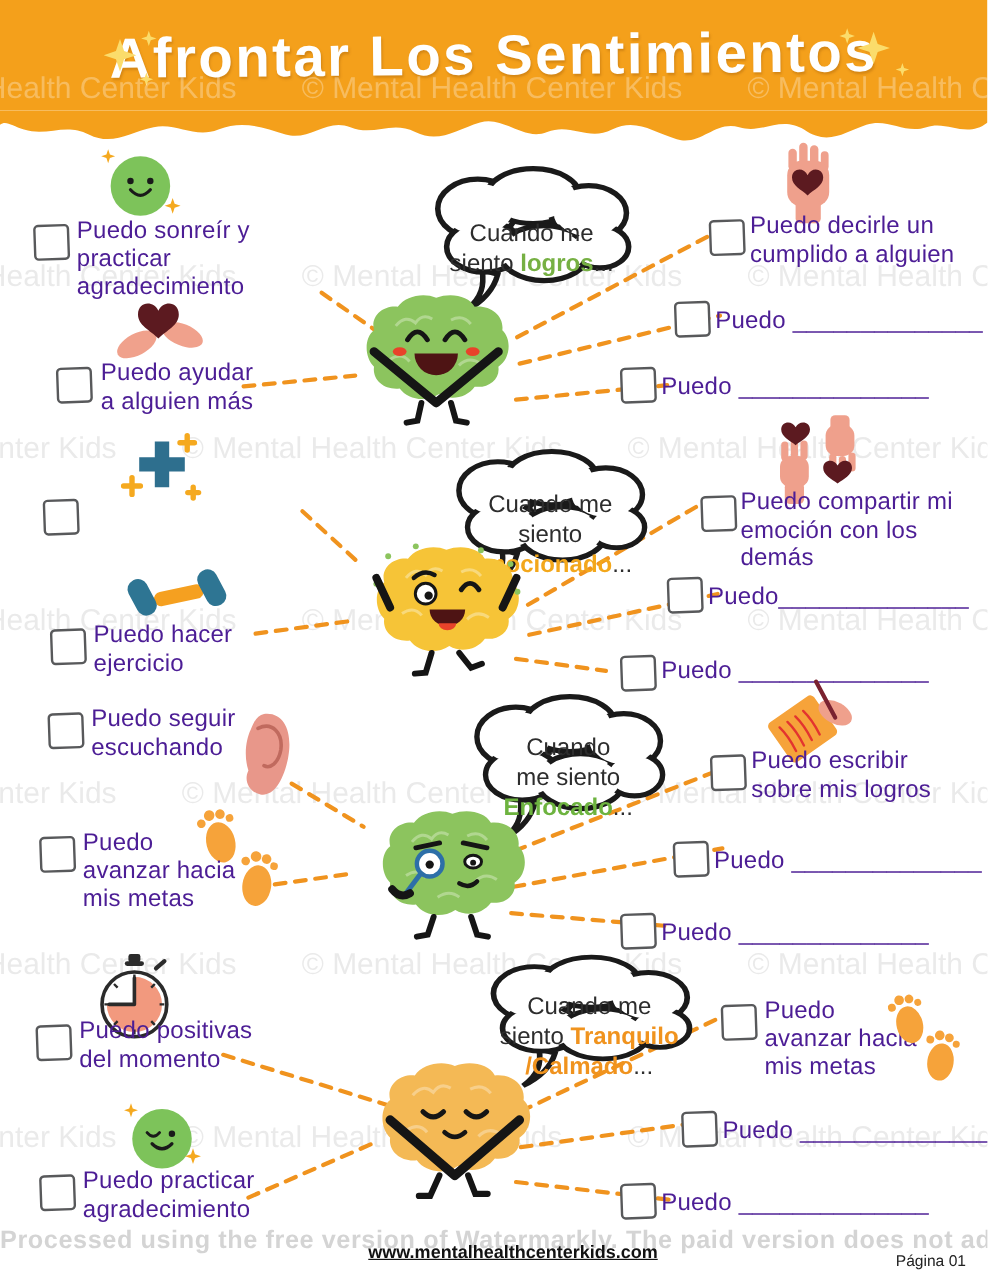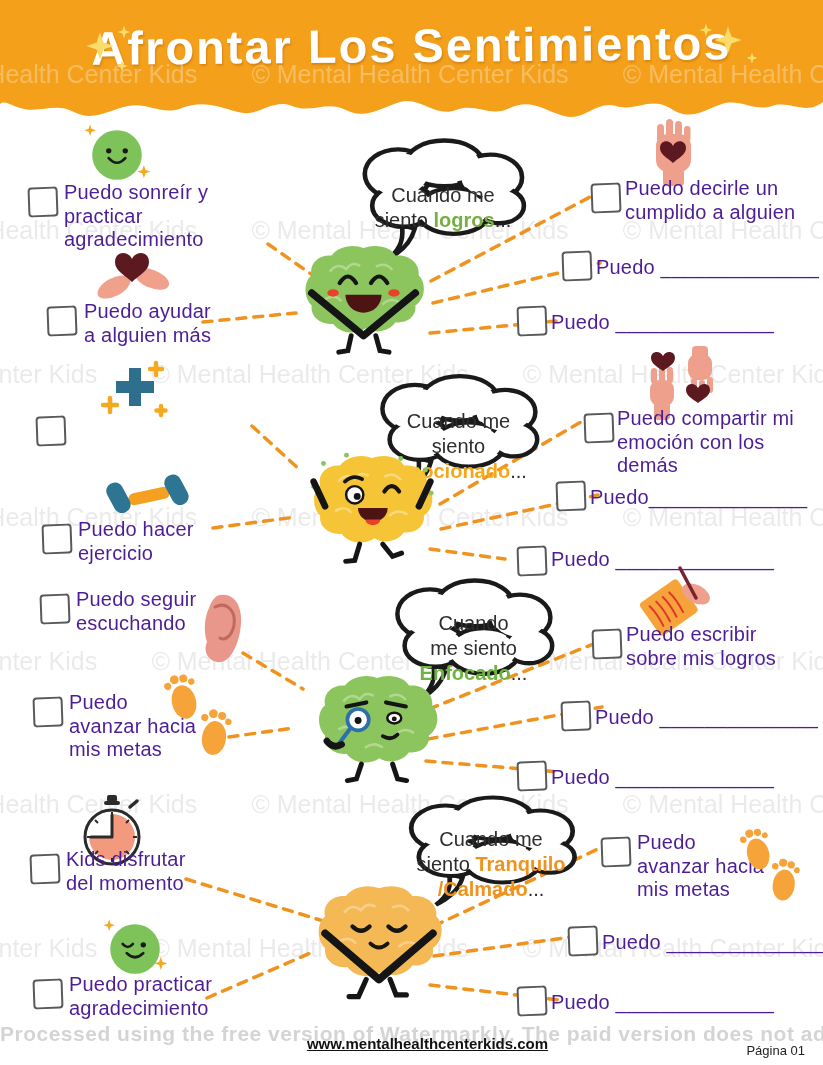--- a/index.html
+++ b/index.html
@@ -382,21 +382,21 @@
     <rect x="28" y="8" width="16" height="4" rx="2" fill="#2b2b2b"></rect>
     <path d="M54,14 l7,-6" stroke="#2b2b2b" stroke-width="3.5" stroke-linecap="round"></path>
     <circle cx="36" cy="44" r="27" fill="#fff" stroke="#2b2b2b" stroke-width="3"></circle>
     <path d="M36,44 L36,21 A23,23 0 1 1 13,44 Z" fill="#F2997E"></path>
     <path d="M36,44 L36,22 M36,44 L15,44" stroke="#2b2b2b" stroke-width="3" stroke-linecap="round"></path>
     <g stroke="#2b2b2b" stroke-width="2">
       <path d="M36,19 v4 M36,65 v4 M11,44 h4 M57,44 h4 M19,27 l3,3 M53,61 l-3,-3 M53,27 l-3,3 M19,61 l3,-3"></path>
     </g>
   </svg>
   <div class="cbx" style="left:30px;top:854px"></div>
-  <div class="lbl" style="left:66px;top:848px;width:175px">Kids disfrutar
+  <div class="lbl" style="left:66px;top:848px;width:175px">Puedo positivas
 del momento</div>
   <svg class="icon" style="left:104px;top:918px" width="62" height="62" viewBox="0 0 60 60">
     <circle cx="30" cy="30" r="24" fill="#7DC35A"></circle>
     <path d="M18,25 q5,6 10,0" stroke="#1a1a1a" stroke-width="2.4" fill="none" stroke-linecap="round"></path>
     <circle cx="38" cy="26" r="2.6" fill="#1a1a1a"></circle>
     <path d="M22,34 q8,8 16,0" stroke="#1a1a1a" stroke-width="2.6" fill="none" stroke-linecap="round"></path>
     <g fill="#F5A91F">
         <use href="#star4" transform="translate(5,7) scale(0.7)"></use>
         <use href="#star4" transform="translate(55,44) scale(0.8)"></use>
       </g>

